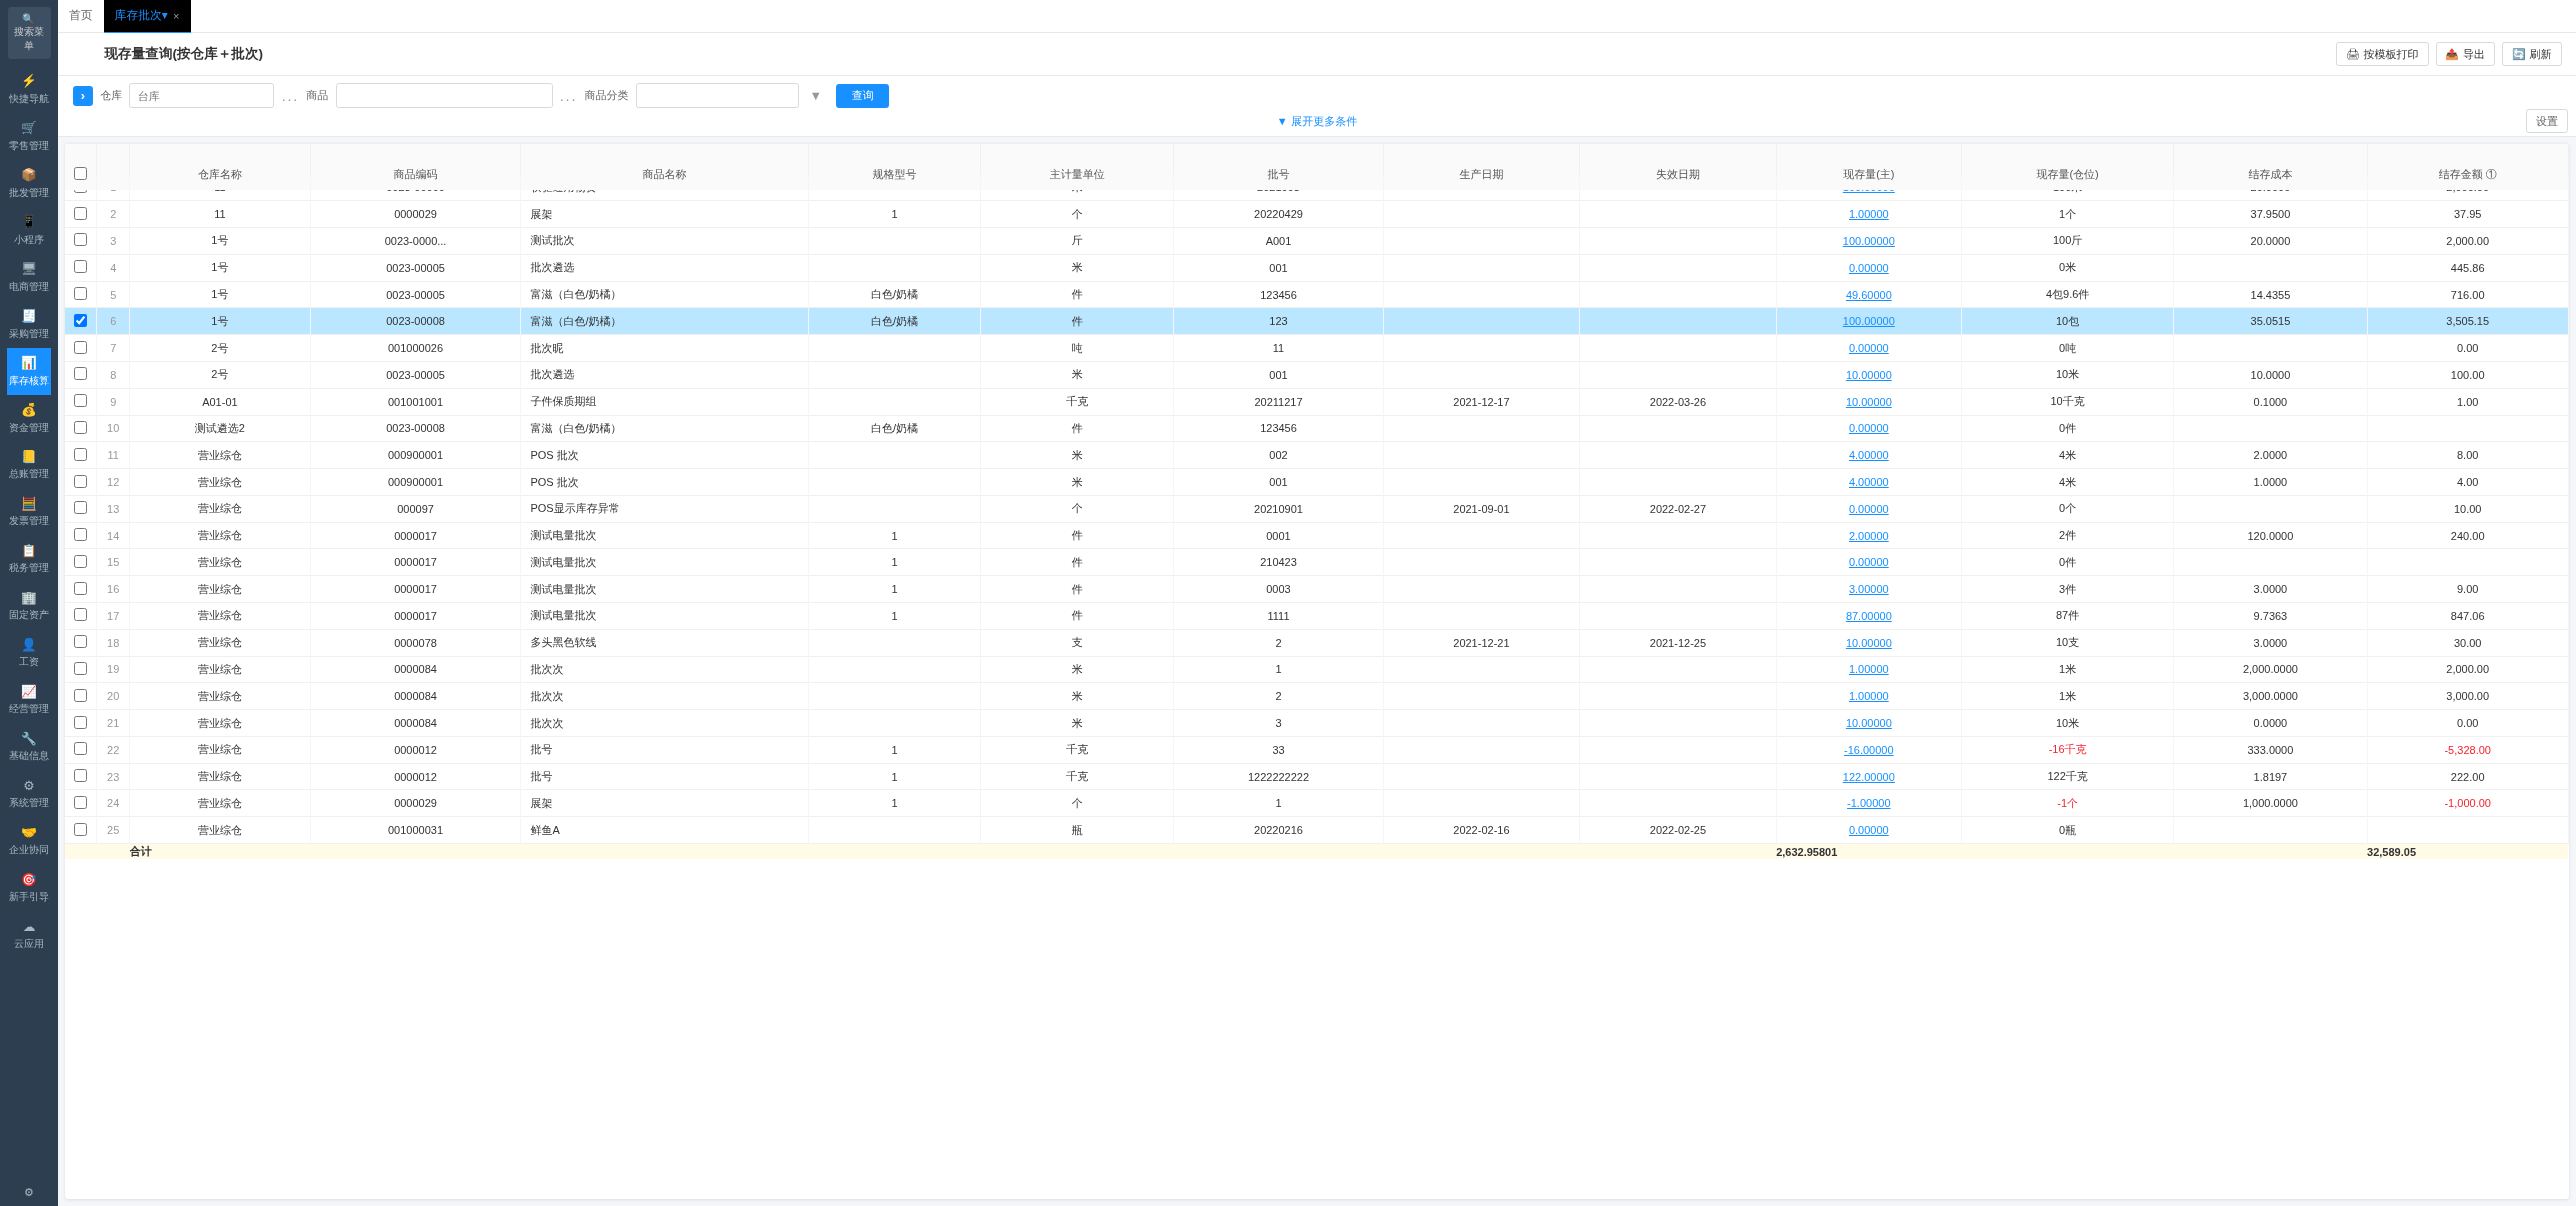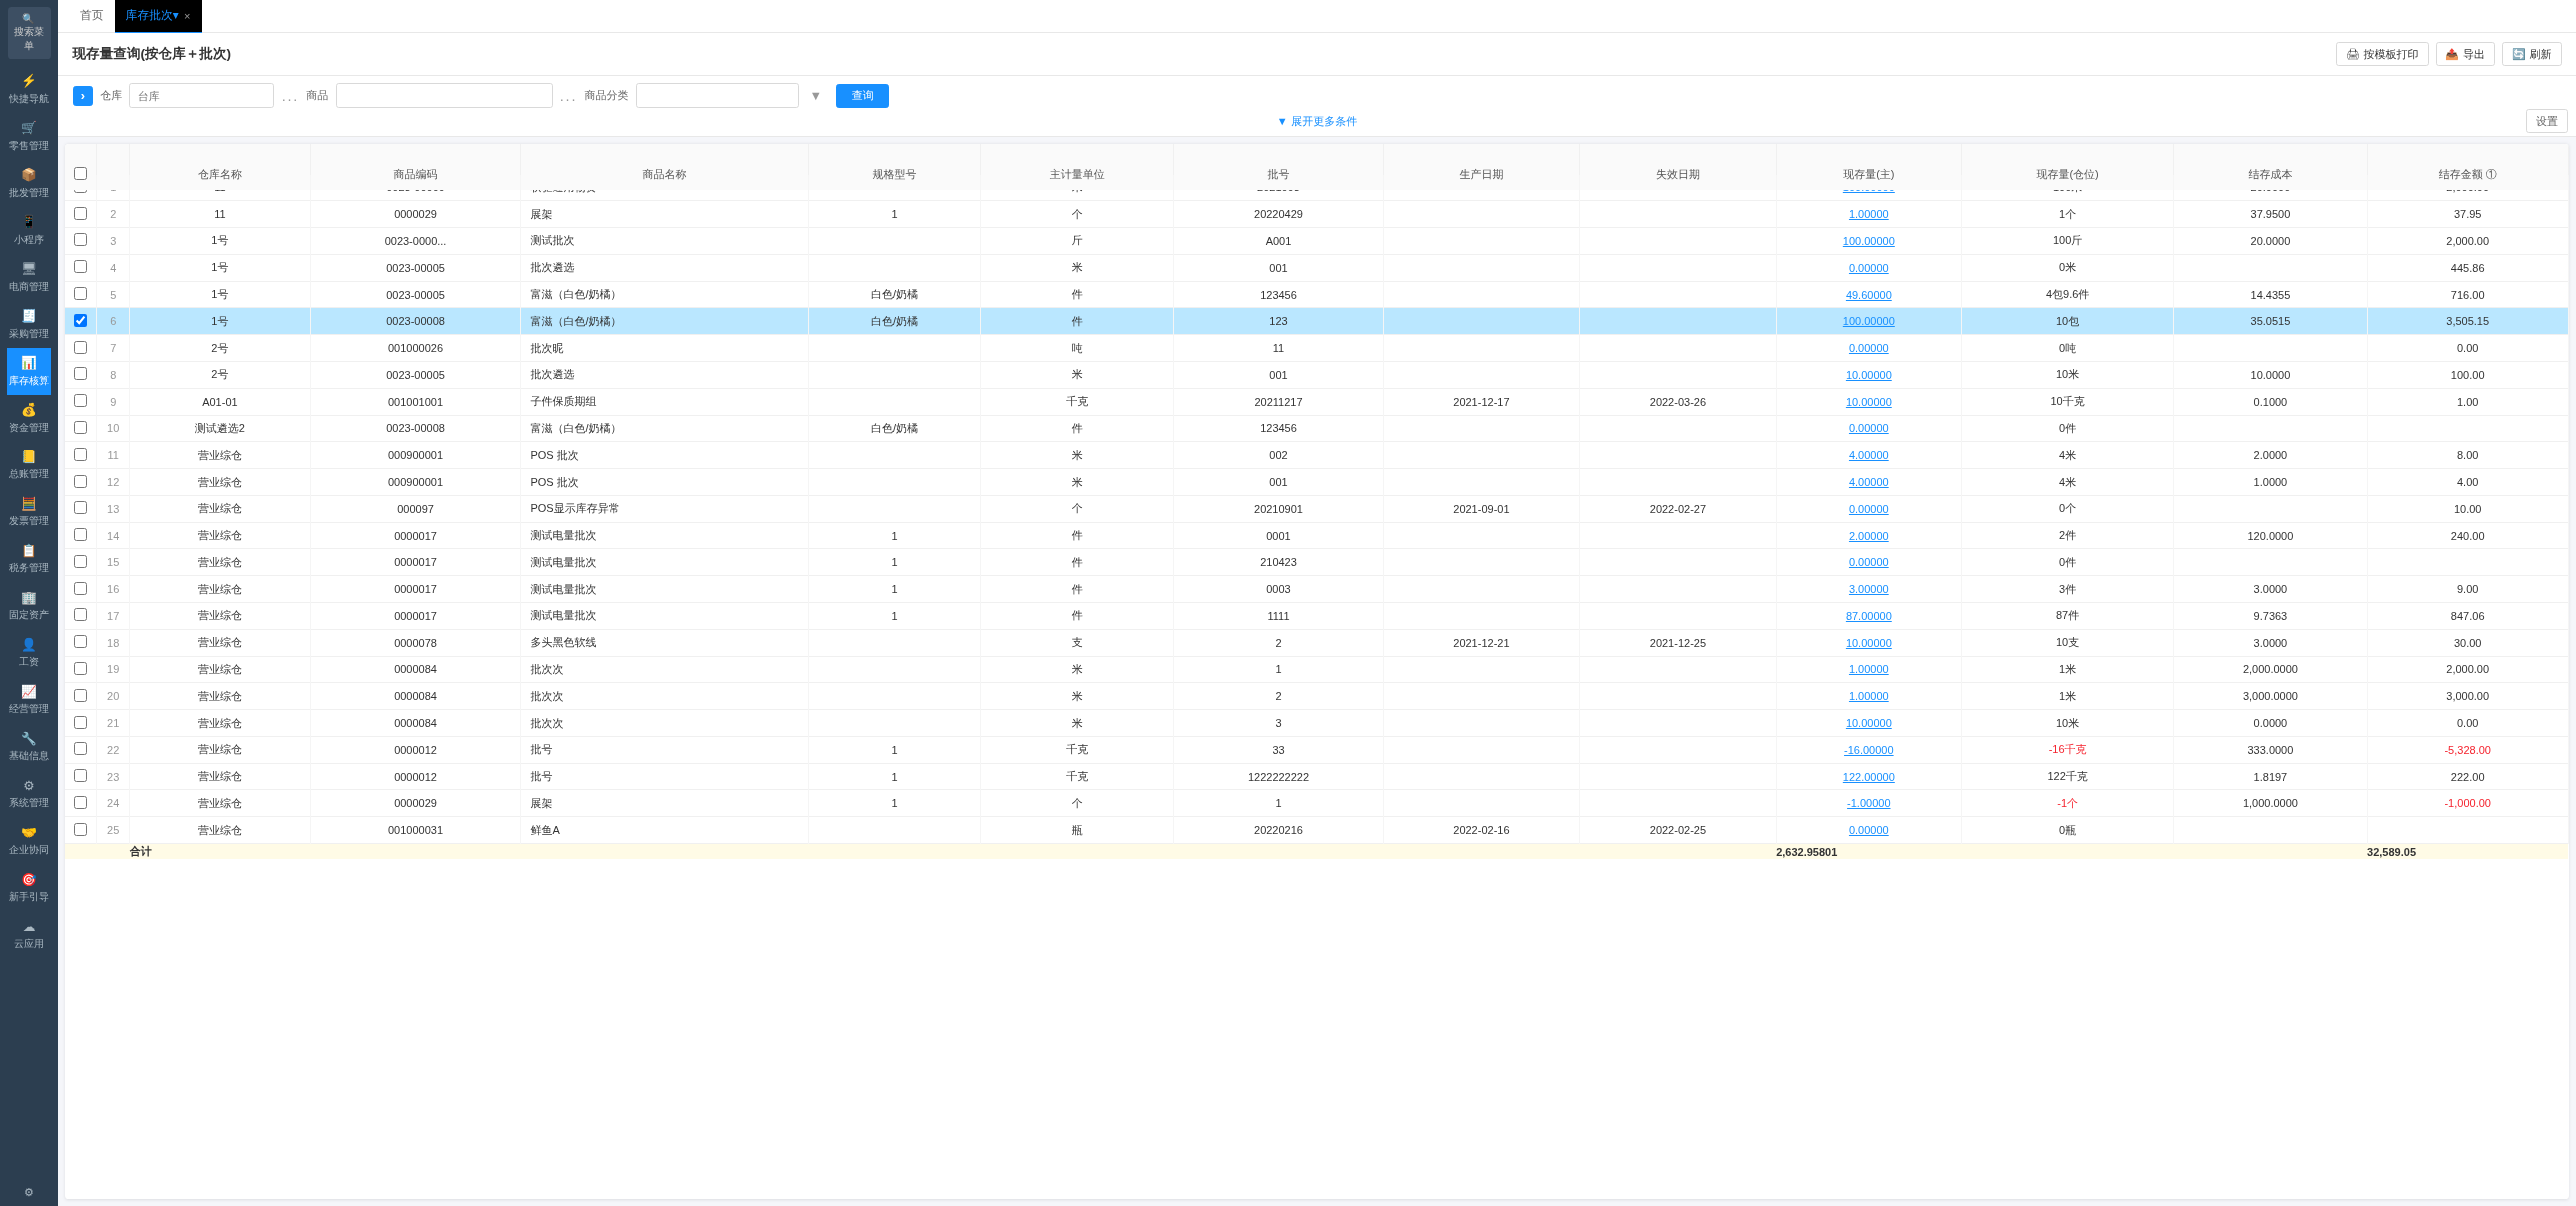--- a/index.html
+++ b/index.html
@@ -58,21 +58,21 @@
       overflow: hidden;
     }
 
     
     .tab-bar {
       background: #fff;
       border-bottom: 0.9px solid #e8e8e8;
       display: flex;
       align-items: center;
       height: 33px;
-      padding: 0 11px;
+      padding: 0 0;
       flex-shrink: 0;
     }
     .tab-item {
       padding: 0 11px;
       height: 33px;
       display: flex;
       align-items: center;
       cursor: pointer;
       font-size: 11.8px;
       color: #666;
@@ -106,20 +106,21 @@
       border-bottom: 0.9px solid #e8e8e8;
       display: flex;
       align-items: center;
       justify-content: space-between;
       flex-shrink: 0;
     }
     .page-title {
       font-size: 13.6px;
       font-weight: bold;
       color: #333;
+      margin-left: 32px;
     }
     .header-actions {
       display: flex;
       align-items: center;
       gap: 7.2px;
     }
     .btn {
       padding: 3.6px 9px;
       border-radius: 2.7px;
       border: 0.9px solid #d9d9d9;

